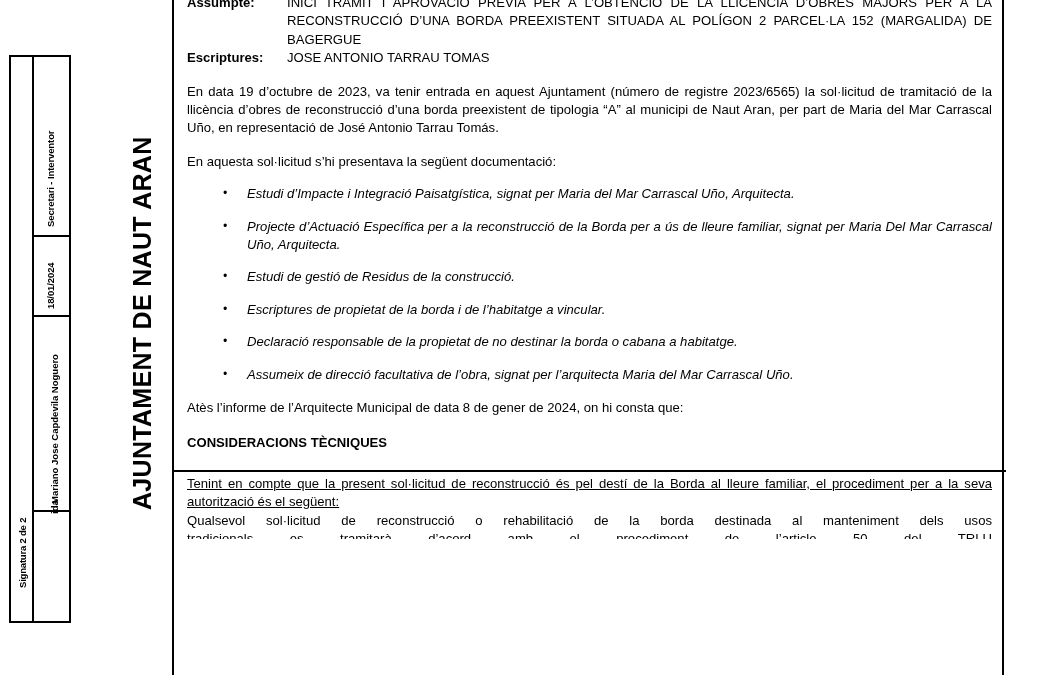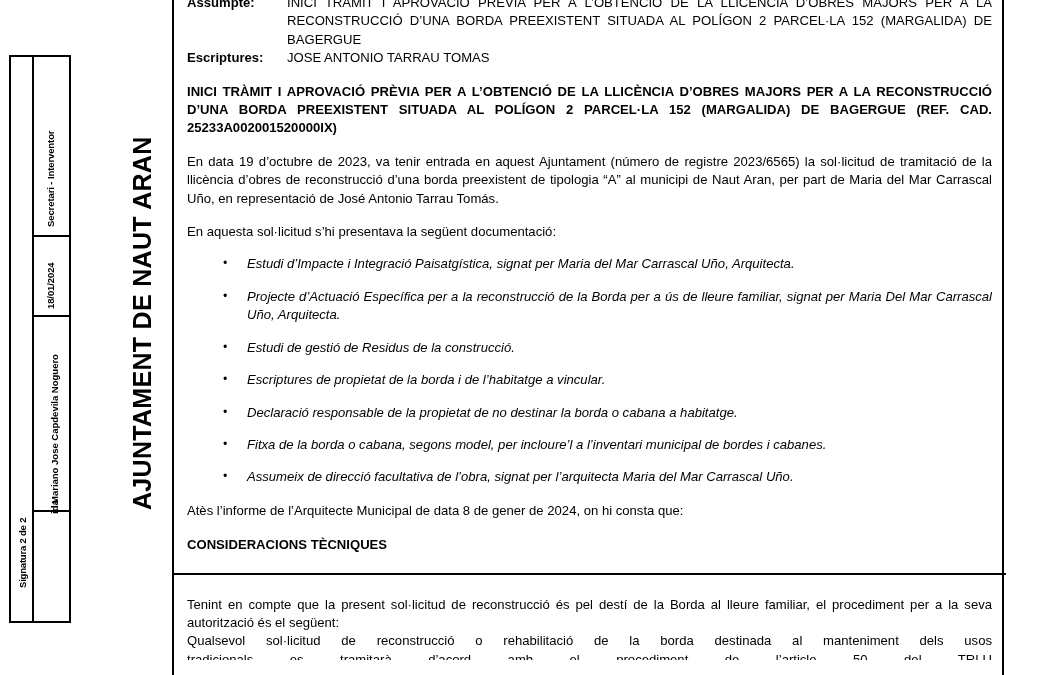--- a/index.html
+++ b/index.html
@@ -190,21 +190,21 @@
   .section-head {
     font-weight: bold;
     margin-top: 16px;
     padding-bottom: 18px;
   }
   .hr {
     border-top: 2px solid #000;
     margin: 0 -10px 0 -13px;
     width: 832px;
   }
-  .after-hr { margin-top: 21px; }
+  .after-hr { margin-top: 3px; text-decoration: underline; }
   .para-cont {
     text-align: justify;
     text-align-last: justify;
     margin-top: 0;
   }
   .clip-last {
     text-align: justify;
     text-align-last: justify;
     height: 9px;
     overflow: hidden;
@@ -249,33 +249,31 @@
     <div class="row-assumpte">
       <div class="lbl">Assumpte:</div>
       <div class="val">INICI TRAMIT I APROVACIÓ PREVIA PER A L’OBTENCIÓ DE LA LLICENCIA D’OBRES MAJORS PER A LA RECONSTRUCCIÓ D’UNA BORDA PREEXISTENT SITUADA AL POLÍGON 2 PARCEL·LA 152 (MARGALIDA) DE BAGERGUE</div>
     </div>
 
     <div class="row-interessat">
       <div class="lbl">Escriptures:</div>
       <div class="val">JOSE ANTONIO TARRAU TOMAS</div>
     </div>
 
-    <div class="title-block">INICI TRÀMIT I APROVACIÓ PRÈVIA PER A L’OBTENCIÓ DE LA LLICÈNCIA D’OBRES MAJORS PER A LA RECONSTRUCCIÓ D’UNA BORDA PREEXISTENT SITUADA AL POLÍGON 2 PARCEL·LA 152 (MARGALIDA) DE BAGERGUE (REF. CAD. 25233A002001520000IX)</div>
 
     <div class="para">En data 19 d’octubre de 2023, va tenir entrada en aquest Ajuntament (número de registre 2023/6565) la sol·licitud de tramitació de la llicència d’obres de reconstrucció d’una borda preexistent de tipologia “A” al municipi de Naut Aran, per part de Maria del Mar Carrascal Uño, en representació de José Antonio Tarrau Tomás.</div>
 
     <div class="para">En aquesta sol·licitud s’hi presentava la següent documentació:</div>
 
     <ul class="doclist" id="doclist">
         <li>Estudi d’Impacte i Integració Paisatgística, signat per Maria del Mar Carrascal Uño, Arquitecta.</li>
         <li>Projecte d’Actuació Específica per a la reconstrucció de la Borda per a ús de lleure familiar, signat per Maria Del Mar Carrascal Uño, Arquitecta.</li>
         <li>Estudi de gestió de Residus de la construcció.</li>
         <li>Escriptures de propietat de la borda i de l’habitatge a vincular.</li>
         <li>Declaració responsable de la propietat de no destinar la borda o cabana a habitatge.</li>
-        <li>Fitxa de la borda o cabana, segons model, per incloure’l a l’inventari municipal de bordes i cabanes.</li>
         <li>Assumeix de direcció facultativa de l’obra, signat per l’arquitecta Maria del Mar Carrascal Uño.</li>
       </ul>
 
     <div class="para">Atès l’informe de l’Arquitecte Municipal de data 8 de gener de 2024, on hi consta que:</div>
 
     <div class="section-head">CONSIDERACIONS TÈCNIQUES</div>
 
     <div class="hr"></div>
 
     <div class="para after-hr">Tenint en compte que la present sol·licitud de reconstrucció és pel destí de la Borda al lleure familiar, el procediment per a la seva autorització és el següent:</div>

